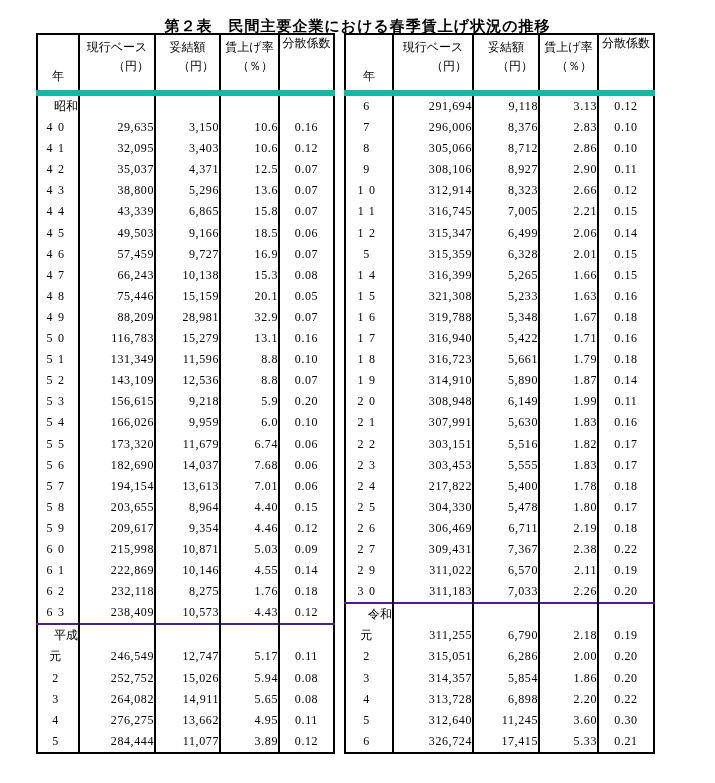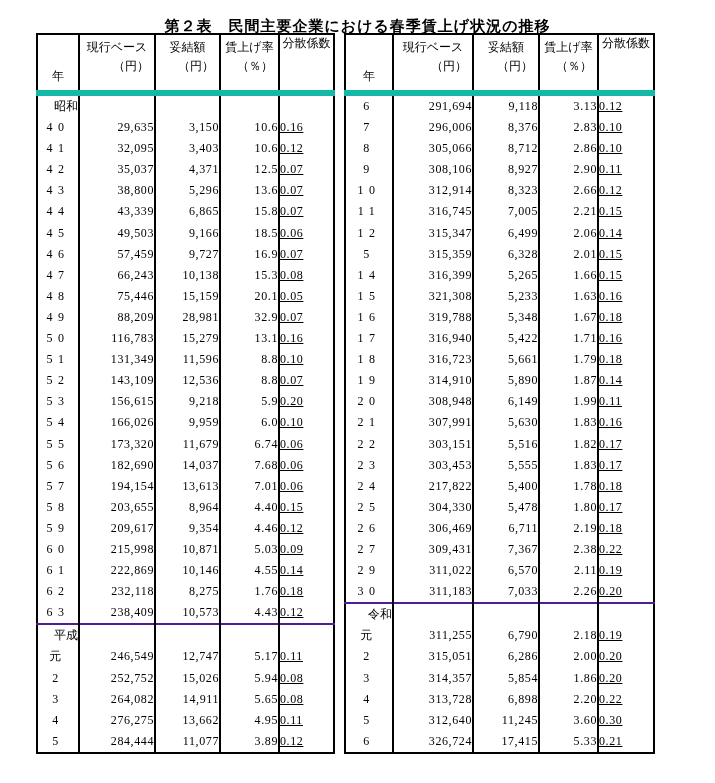--- a/index.html
+++ b/index.html
@@ -30,21 +30,21 @@
   thead th { border-bottom:6px solid #14b8a6; height:50px; vertical-align:top; }
   thead th.th-year { vertical-align:bottom; text-align:center; padding-bottom:5px; }
   thead th.th-disp { vertical-align:top; text-align:center; }
   .h-label { display:block; text-align:center; padding-top:4px; }
   .h-unit  { display:block; text-align:right; padding-right:5px; padding-top:2px; }
   tbody td { height:21.1px; line-height:21.1px; }
   td.c-era  { text-align:right; padding-left:3px; }
   td.c-year { text-align:center; letter-spacing:0.45em; padding-left:0.45em; }
   td.c-num  { text-align:right; padding-right:11px; letter-spacing:0.05em; }
   td.c-rate { text-align:right; padding-right:15px; letter-spacing:0.05em; }
-  td.c-disp { text-align:left; padding-right:10px; letter-spacing:0.05em;text-decoration:underline; }
+  td.c-disp { text-align:center; padding-right:10px; letter-spacing:0.05em; }
   tr.section-top td { border-top:2px solid #4c1d95; }
 </style>
 </head>
 <body>
 
 <h1 class="title">第２表　民間主要企業における春季賃上げ状況の推移</h1>
 
 <table class="wage left">
   <colgroup>
     <col style="width:42px">

